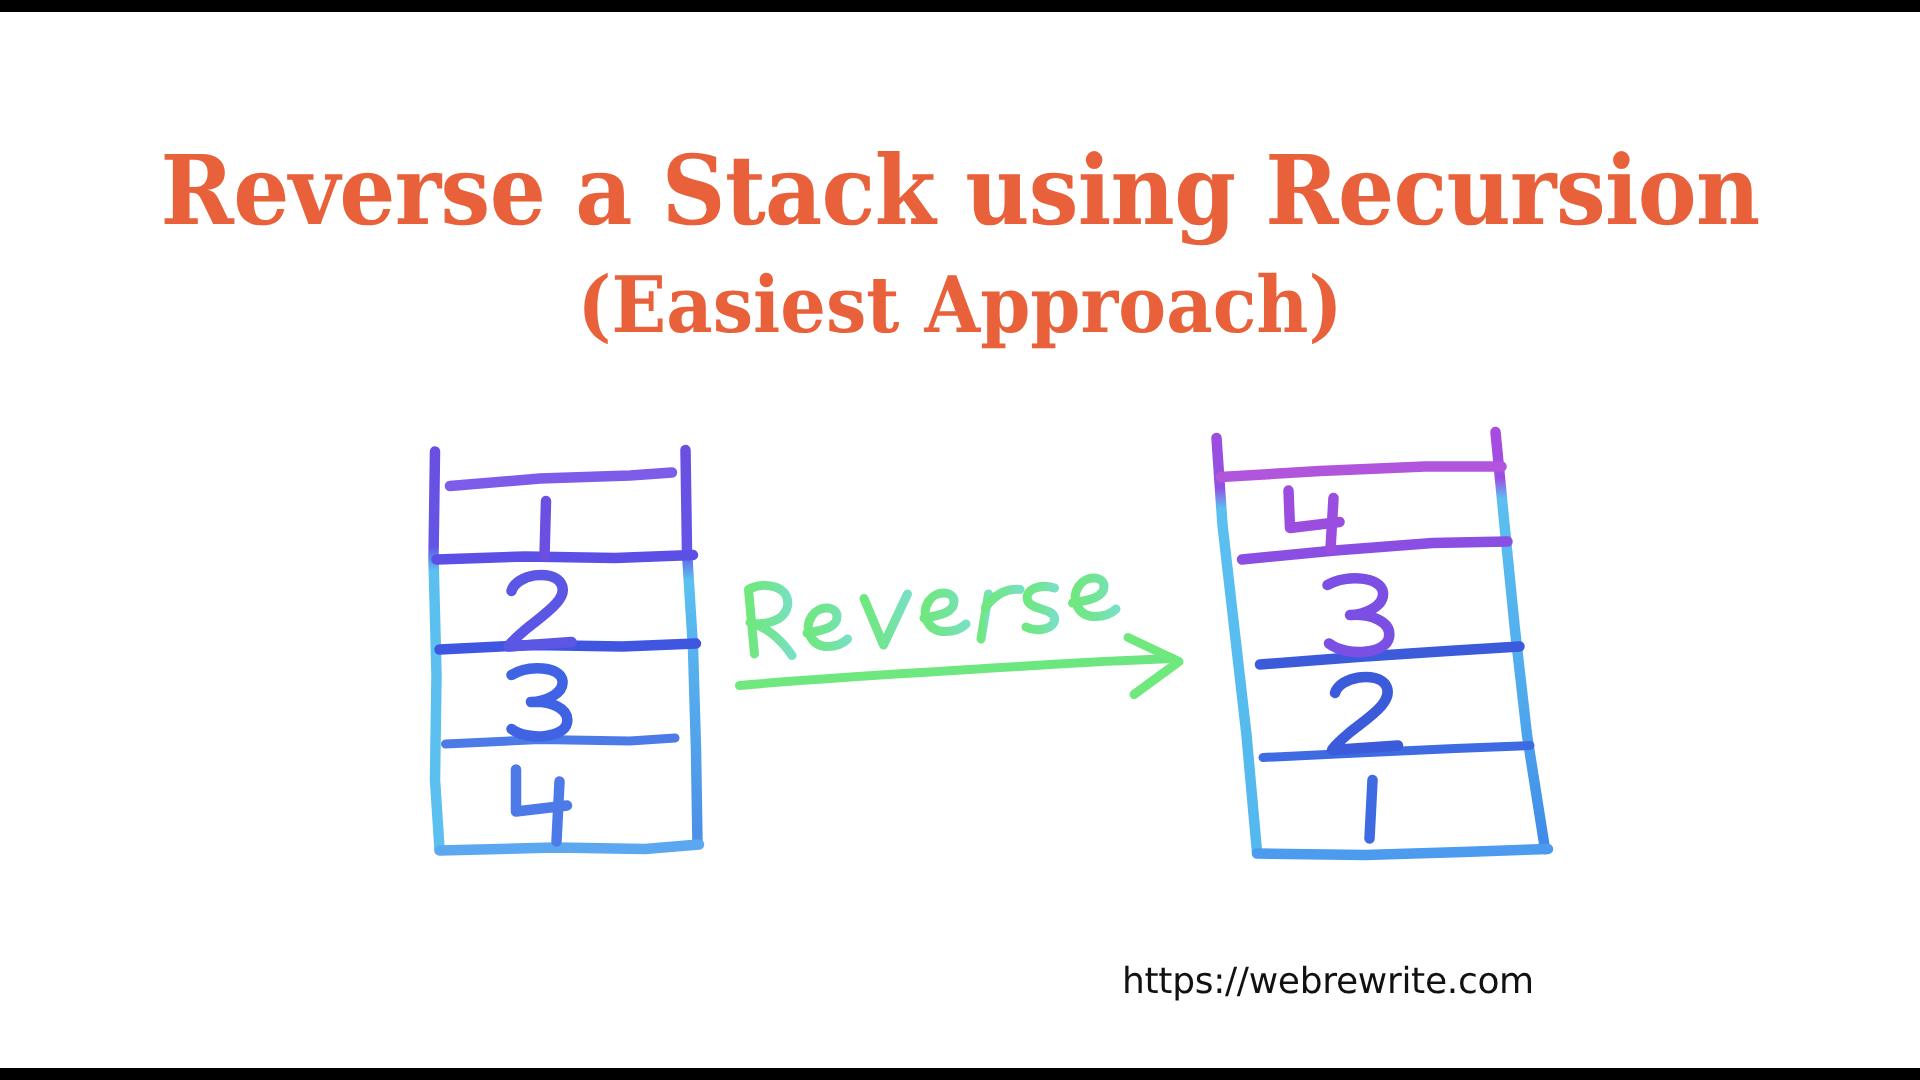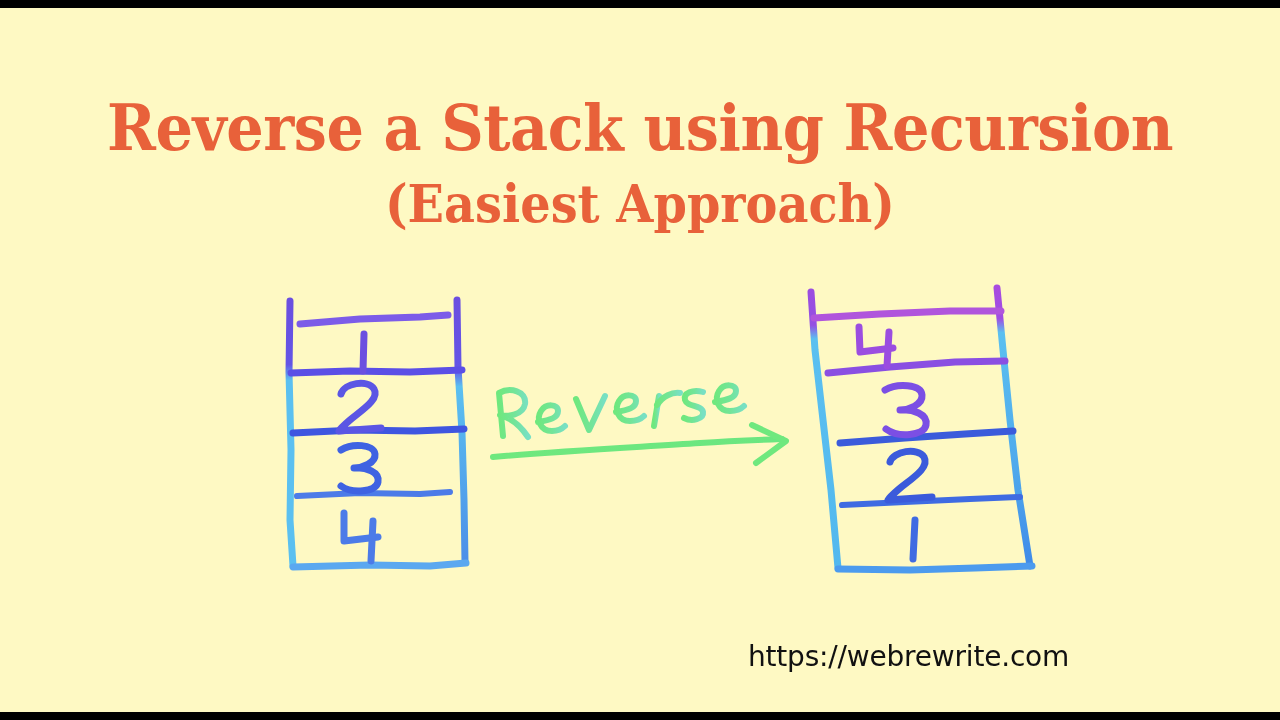--- a/index.html
+++ b/index.html
@@ -4,21 +4,21 @@
 <style>
   html, body {
     margin: 0;
     padding: 0;
     background: #000000;
   }
   #screen {
     position: relative;
     width: 1280px;
     height: 720px;
-    background: #fef9c3;
+    background: #ffffff;
     overflow: hidden;
     font-family: "Liberation Sans", sans-serif;
   }
   .letterbox {
     position: absolute;
     left: 0;
     width: 1280px;
     height: 8px;
     background: #000000;
   }
@@ -63,21 +63,21 @@
     width: 1280px;
     height: 720px;
     pointer-events: none;
   }
 
   #footer-url {
     position: absolute;
     left: 748px;
     top: 640px;
     font-family: "DejaVu Sans", "Liberation Sans", sans-serif;
-    font-size: 28px;
+    font-size: 24px;
     font-weight: 500;
     color: #111111;
     letter-spacing: -0.2px;
     white-space: nowrap;
   }
 </style>
 </head>
 <body>
 
 <div id="screen">

